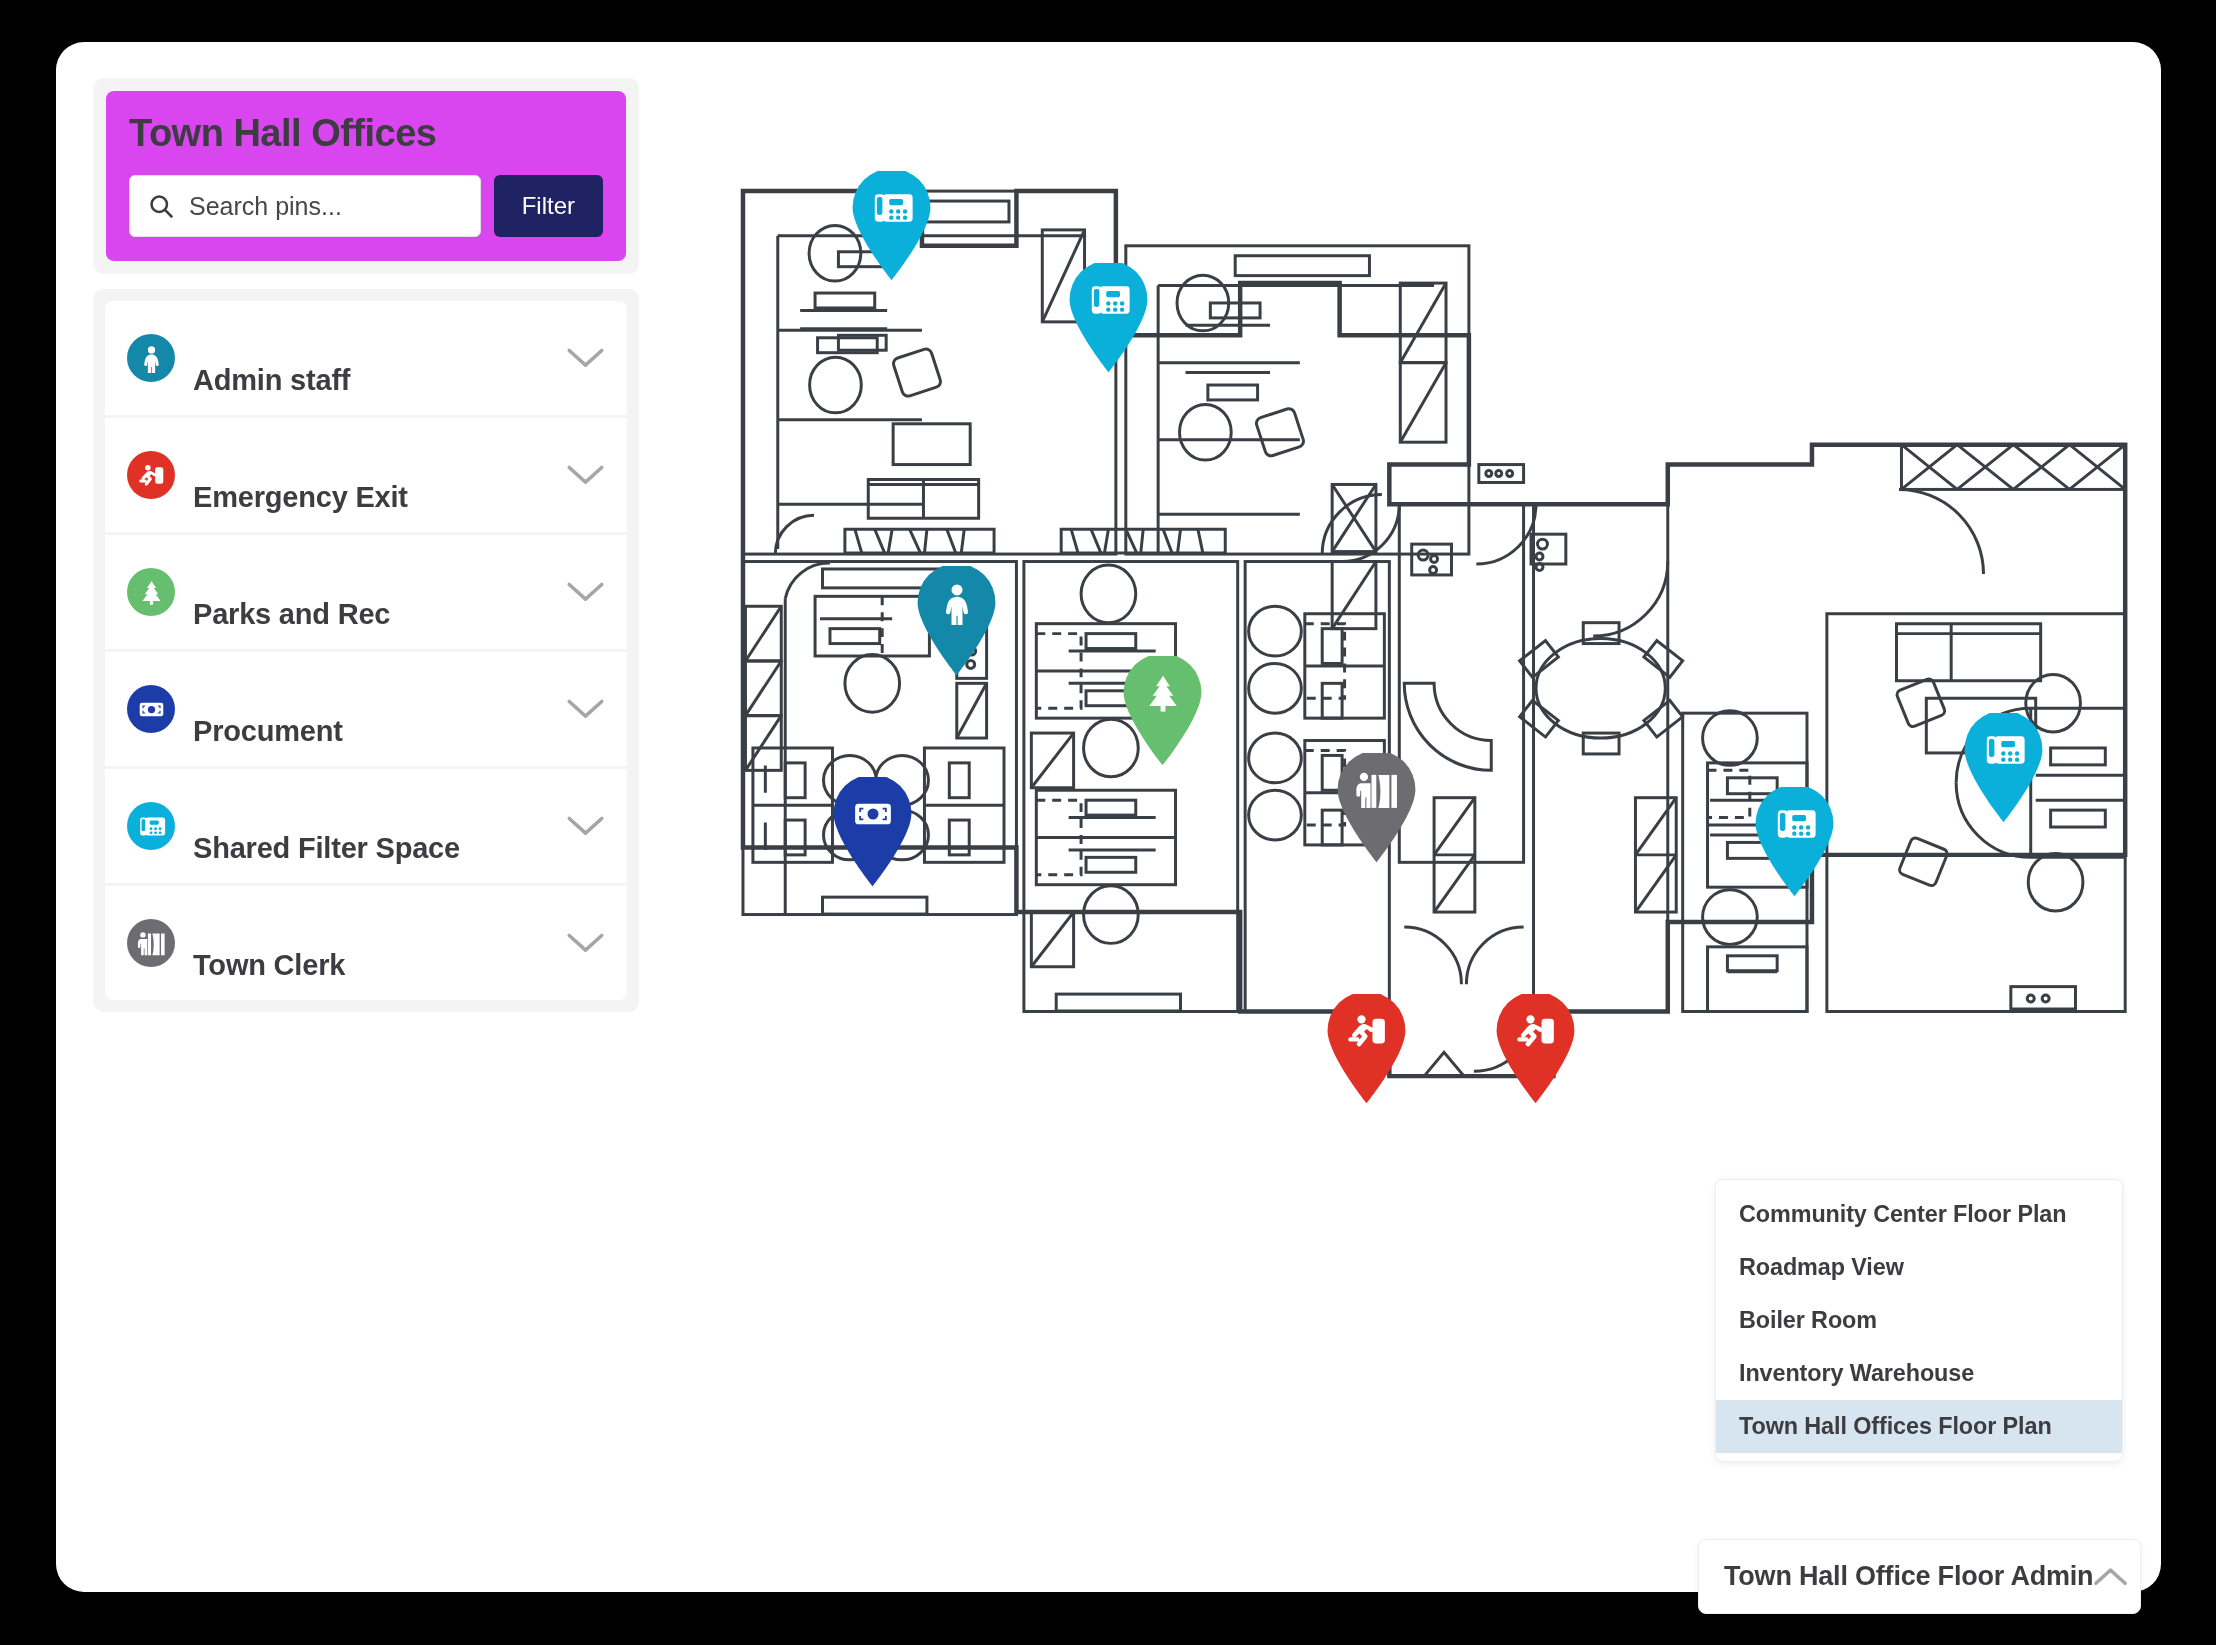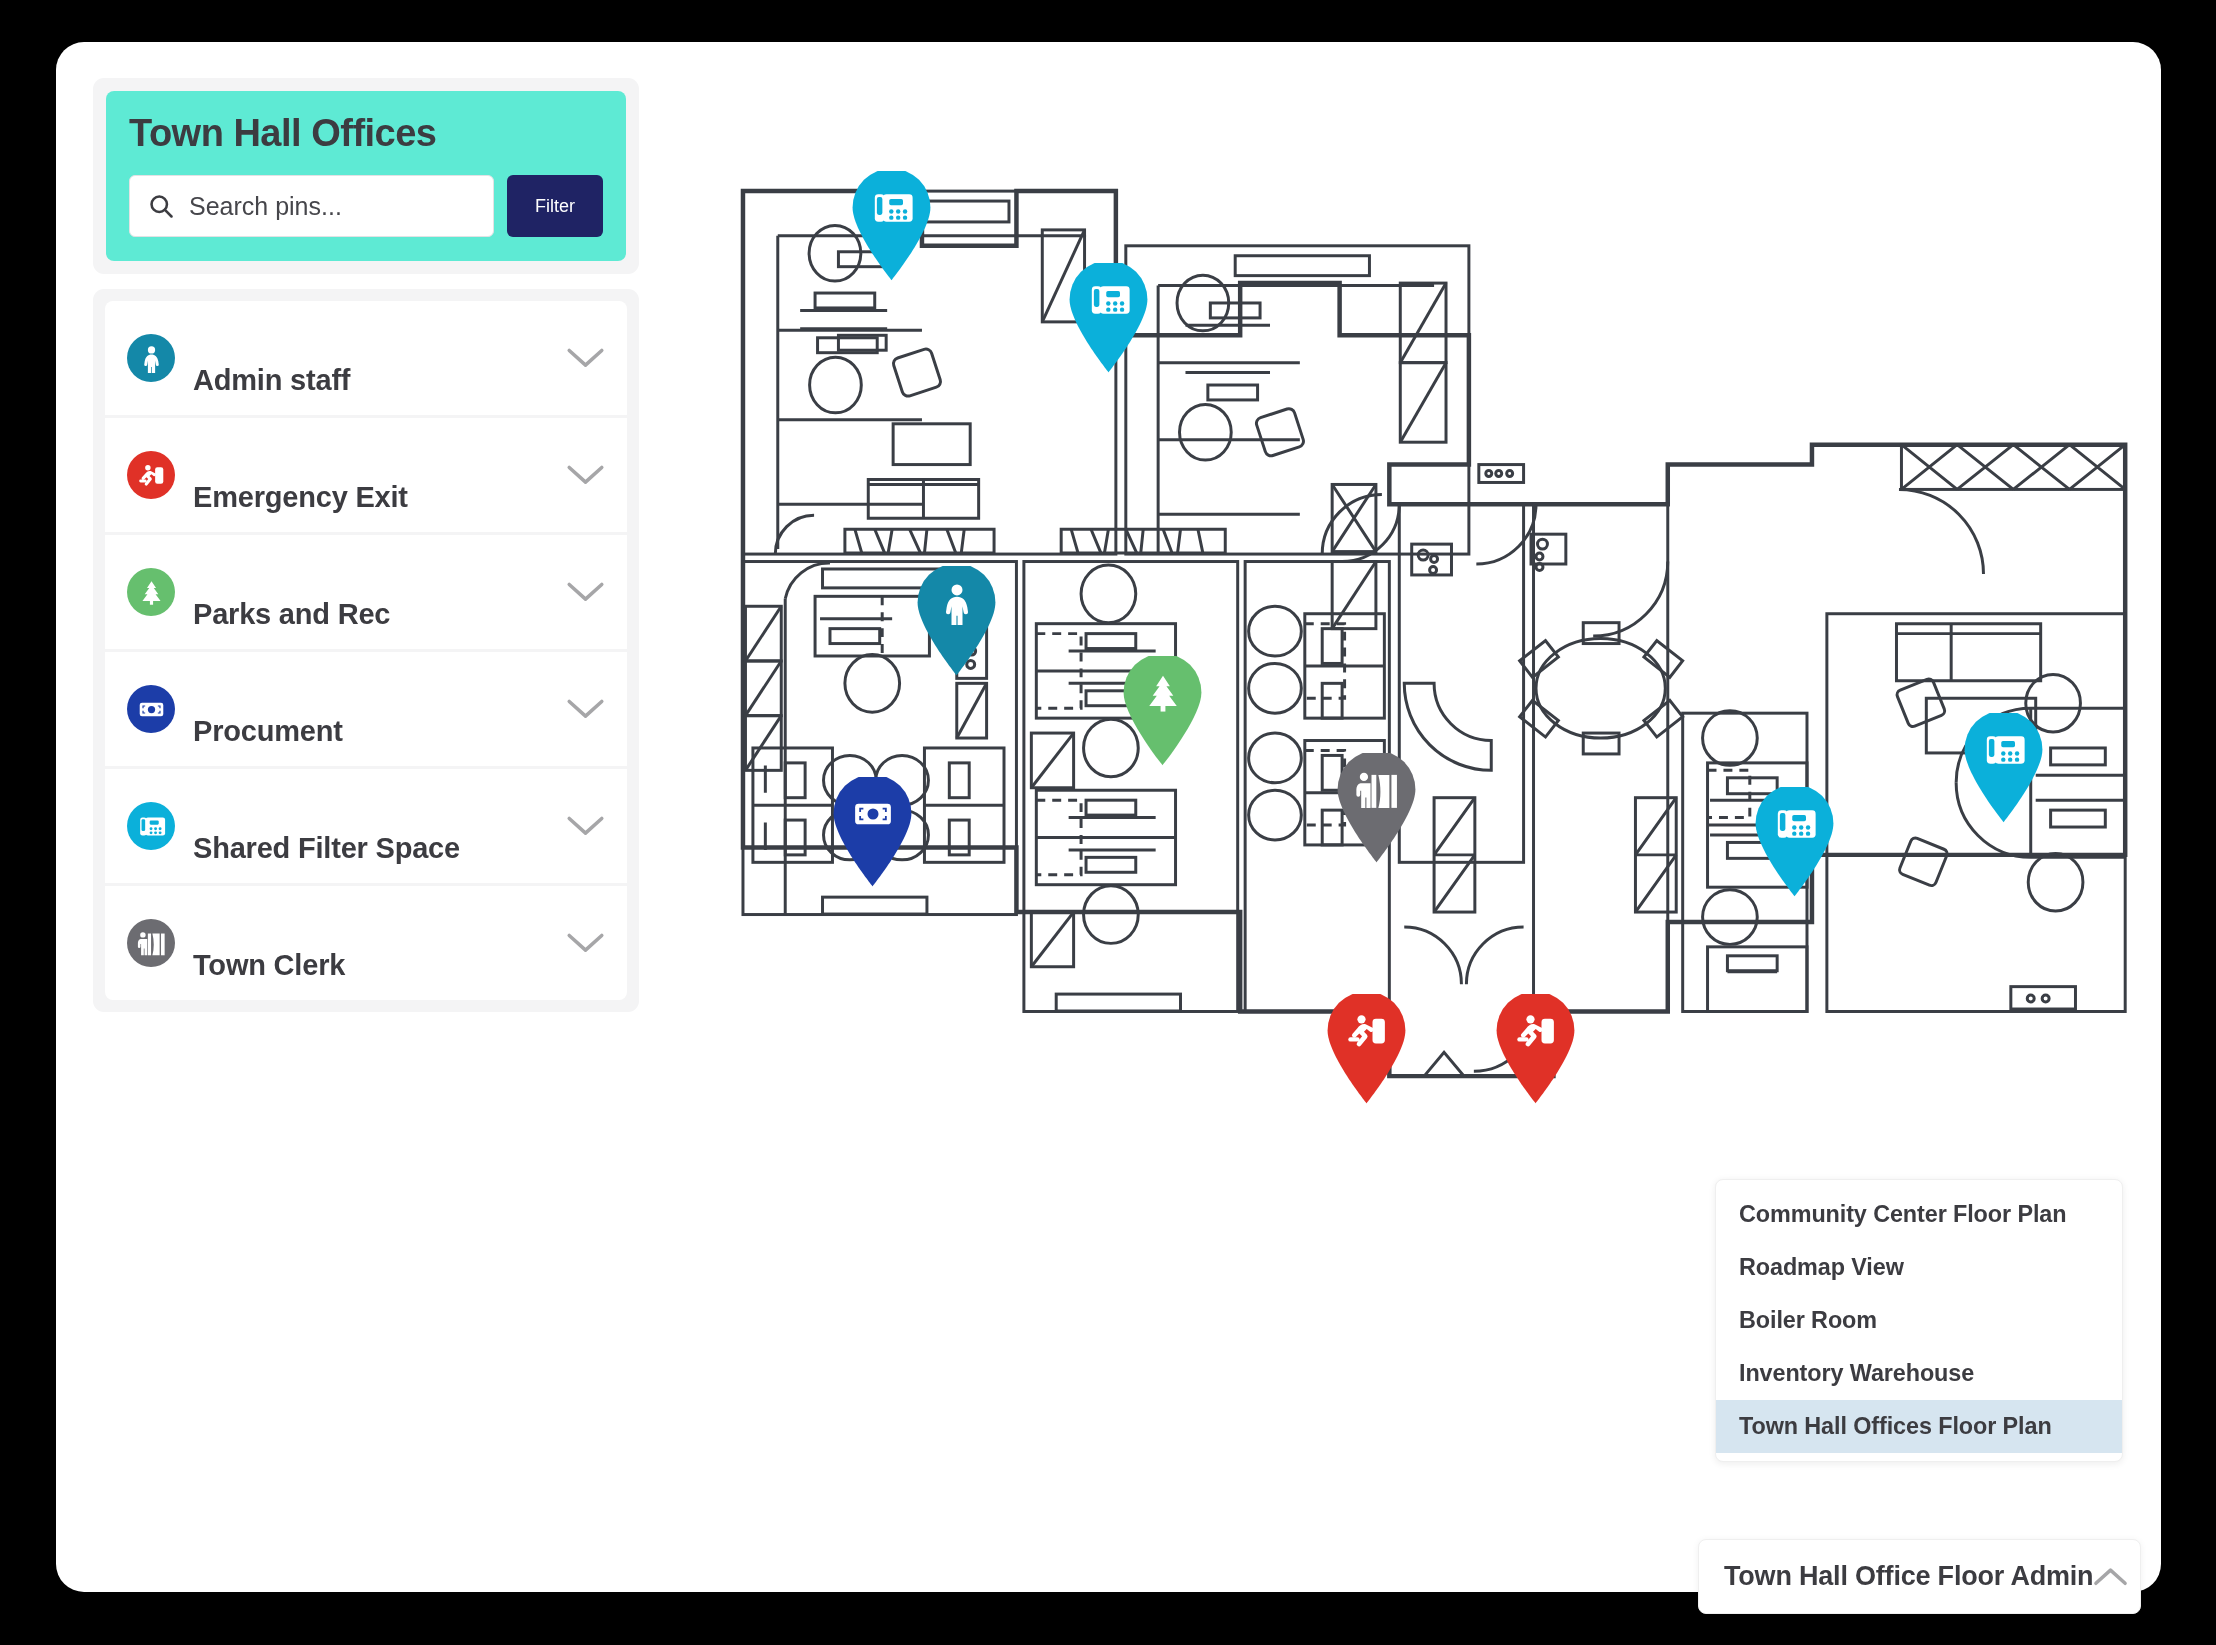--- a/index.html
+++ b/index.html
@@ -23,21 +23,21 @@
     width: 546px;
     display: flex; flex-direction: column;
     gap: 15px;
   }
   .panel {
     background: #f4f4f5;
     border-radius: 11px;
     padding: 13px;
   }
   .panel-inner {
-    background: #5eead4;
+    background: #d946ef;
     border-radius: 8px;
     padding: 21px 23px 24px 23px;
   }
   .panel-title {
     font-size: 38px;
     font-weight: 700;
     color: #3c3c41;
     letter-spacing: -0.5px;
     margin-bottom: 20px;
     white-space: nowrap;
@@ -58,21 +58,21 @@
     white-space: nowrap;
   }
   .filter-btn {
     background: #1f2364;
     color: #ffffff;
     border: none;
     border-radius: 6px;
     padding: 0 28px;
     height: 62px;
     font-family: "Liberation Sans", sans-serif;
-    font-size: 18px;
+    font-size: 24px;
     font-weight: 400;
     cursor: pointer;
     white-space: nowrap;
   }
   
   .cat-panel {
     background: #f4f4f5;
     border-radius: 11px;
     padding: 12px;
     display: flex; flex-direction: column;

